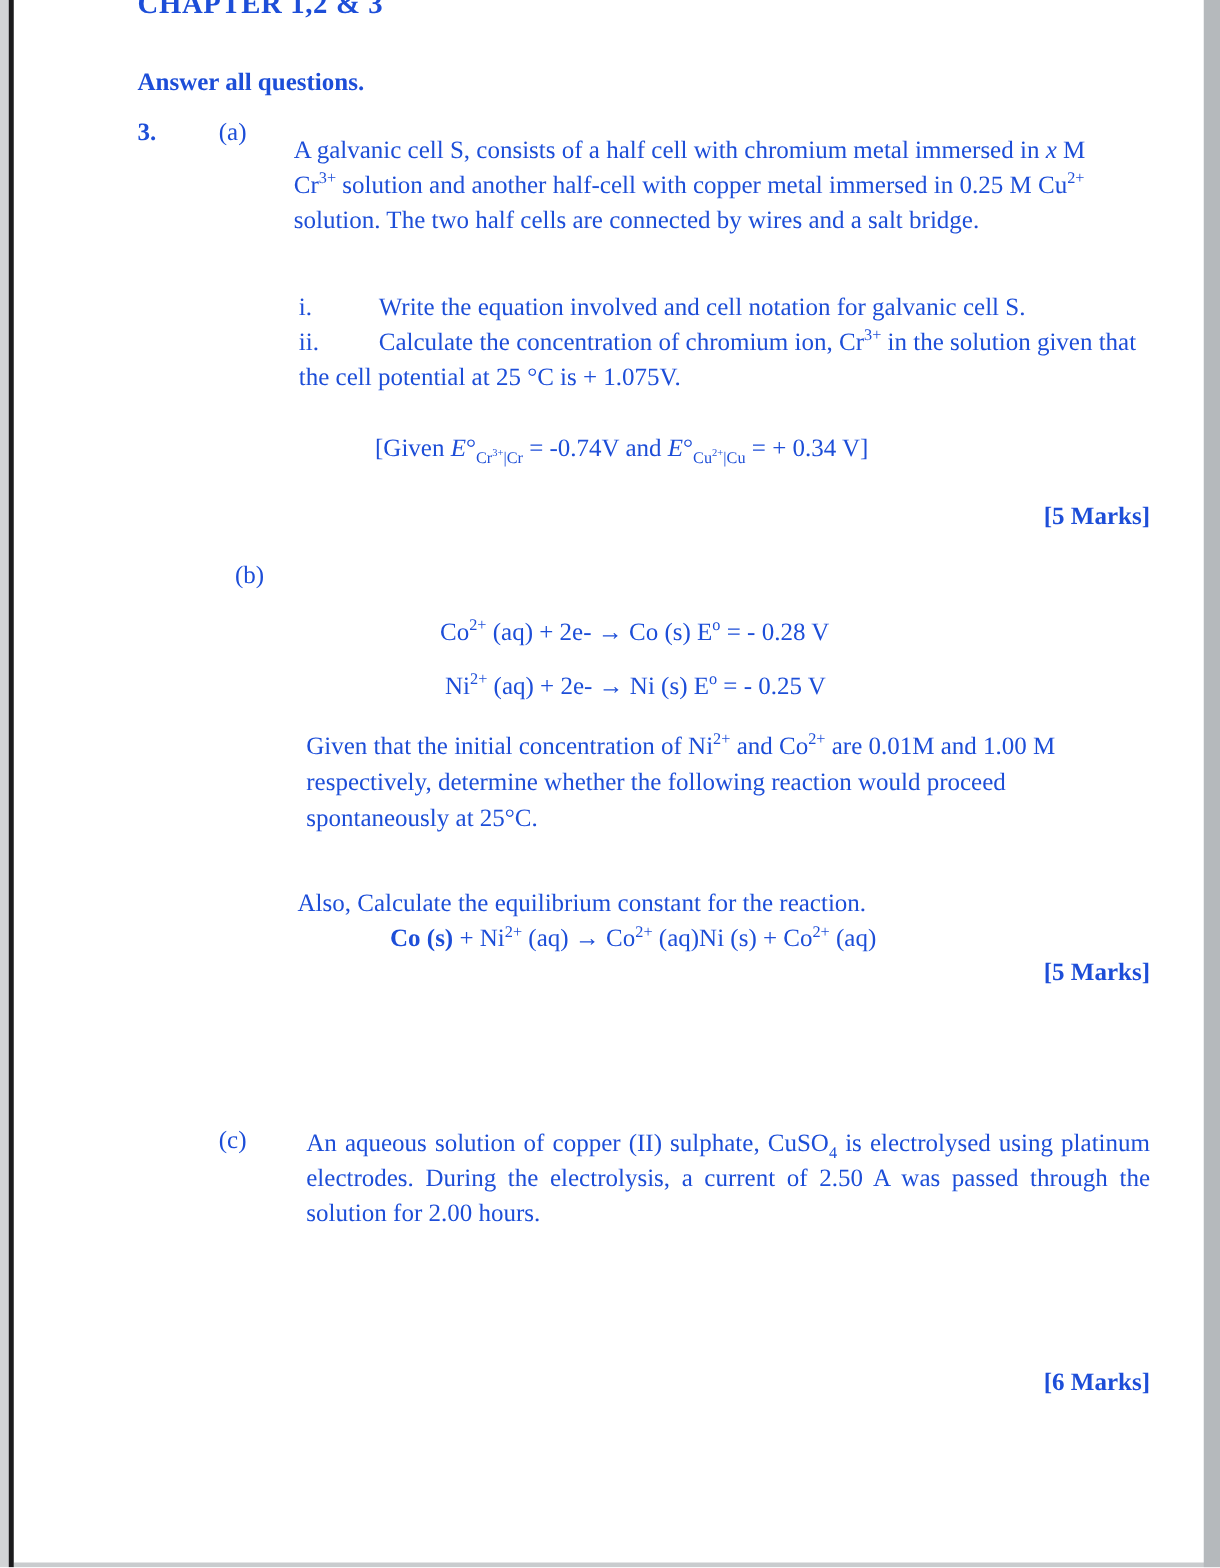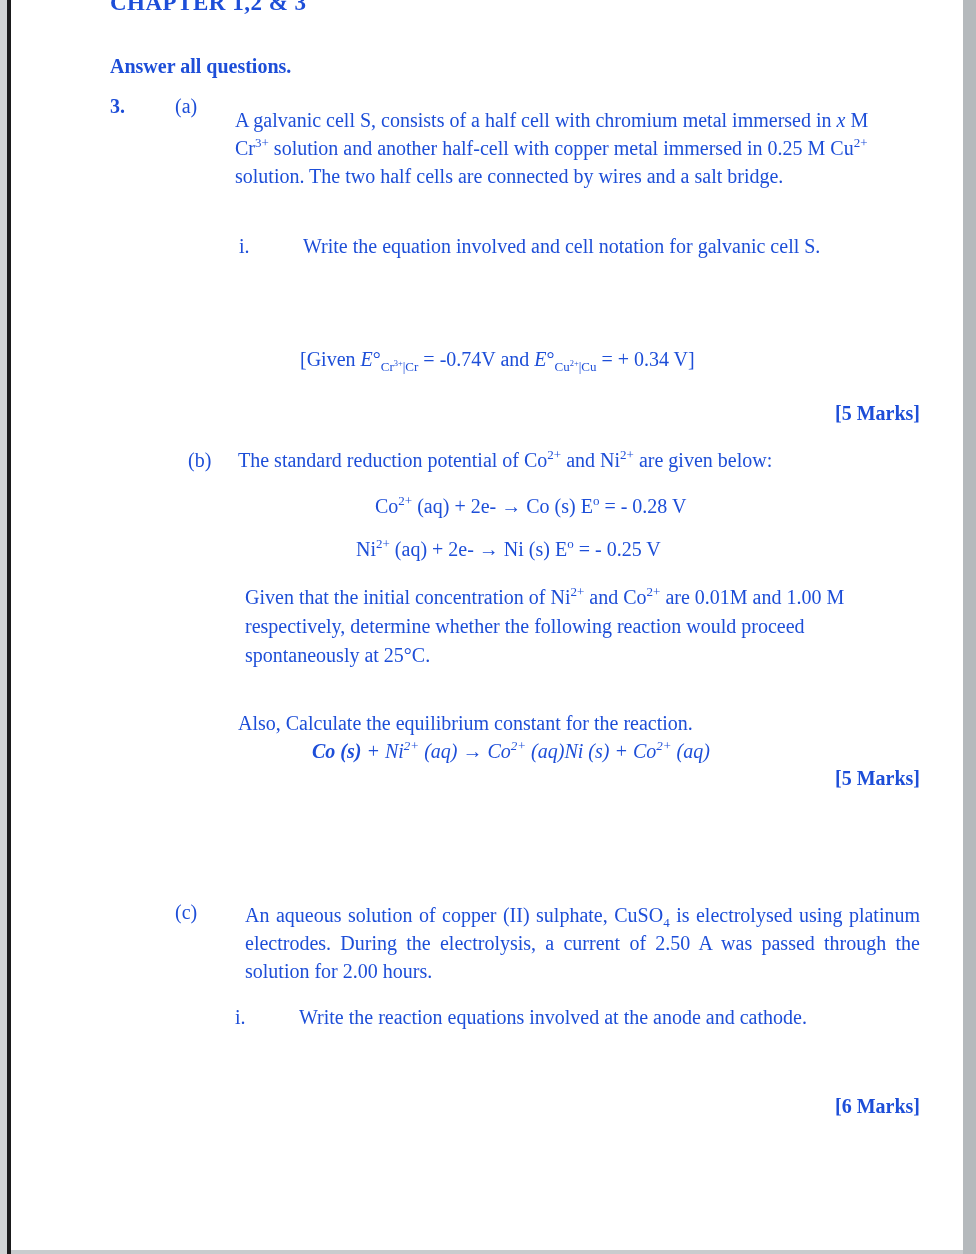--- a/index.html
+++ b/index.html
@@ -43,25 +43,25 @@
   .li-label { display: inline-block; width: 64px; }
 
   .given-line { left: 300px; top: 348px; }
   .marks { right: 56px; font-weight: bold; }
   .marks-a { top: 402px; }
   .marks-b { top: 767px; }
   .marks-c { top: 1095px; }
 
   .label-b { left: 188px; top: 449px; }
   .intro-b { left: 238px; top: 449px; width: 680px; }
-  .eq1 { left: 352px; top: 495px; margin-left: 23px; }
+  .eq1 { left: 352px; top: 495px; }
   .eq2 { left: 356px; top: 538px; }
   .body-b { left: 245px; top: 583px; width: 658px; line-height: 29px; }
   .also-b { left: 238px; top: 712px; }
-  .eq3 { left: 312px; top: 740px; font-style: italic; }
+  .eq3 { left: 312px; top: 740px; }
 
   .label-c { left: 175px; top: 901px; }
   .body-c { left: 245px; top: 901px; width: 675px; line-height: 28px; text-align: justify; }
 
   sup { font-size: 65%; line-height: 0; }
   sub { font-size: 65%; line-height: 0; }
 </style>
 </head>
 <body>
 
@@ -75,37 +75,36 @@
   <div class="chapter-cut">CHAPTER 1,2 &amp; 3</div>
 
   <div class="abs instruction">Answer all questions.</div>
 
   <div class="abs qnum">3.</div>
   <div class="abs label-a">(a)</div>
   <div class="abs body-a">A galvanic cell S, consists of a half cell with chromium metal immersed in <i>x</i> M Cr<sup>3+</sup> solution and another half-cell with copper metal immersed in 0.25 M Cu<sup>2+</sup> solution. The two half cells are connected by wires and a salt bridge.</div>
 
   <div class="abs list-a">
     <div><span class="li-label">i.</span><span>Write the equation involved and cell notation for galvanic cell S.</span></div>
+    <div><span class="li-label">ii.</span><span>Calculate the concentration of chromium ion, Cr<sup>3+</sup> in the solution given that the cell potential at 25 °C is + 1.075V.</span></div>
   </div>
 
   <div class="abs given-line">[Given <i>E</i>°<sub>Cr<sup>3+</sup>|Cr</sub> = -0.74V and <i>E</i>°<sub>Cu<sup>2+</sup>|Cu</sub> = + 0.34 V]</div>
 
   <div class="abs marks marks-a">[5 Marks]</div>
 
   <div class="abs label-b">(b)</div>
-  <div class="abs intro-b">The standard reduction potential of Co<sup>2+</sup> and Ni<sup>2+</sup> are given below:</div>
   <div class="abs eq1">Co<sup>2+</sup> (aq) + 2e- → Co (s) E<sup>o</sup> = - 0.28 V</div>
   <div class="abs eq2">Ni<sup>2+</sup> (aq) + 2e- → Ni (s) E<sup>o</sup> = - 0.25 V</div>
   <div class="abs body-b">Given that the initial concentration of Ni<sup>2+</sup> and Co<sup>2+</sup> are 0.01M and 1.00 M respectively, determine whether the following reaction would proceed spontaneously at 25°C.</div>
   <div class="abs also-b">Also, Calculate the equilibrium constant for the reaction.</div>
   <div class="abs eq3"><b>Co (s)</b> + Ni<sup>2+</sup> (aq) → Co<sup>2+</sup> (aq)Ni (s) + Co<sup>2+</sup> (aq)</div>
   <div class="abs marks marks-b">[5 Marks]</div>
 
   <div class="abs label-c">(c)</div>
   <div class="abs body-c">An aqueous solution of copper (II) sulphate, CuSO<sub>4</sub> is electrolysed using platinum electrodes. During the electrolysis, a current of 2.50 A was passed through the solution for 2.00 hours.</div>
 
   <div class="abs list-c">
-    <div><span class="li-label">i.</span><span>Write the reaction equations involved at the anode and cathode.</span></div>
   </div>
 
   <div class="abs marks marks-c">[6 Marks]</div>
 
 </div>
 
 </body></html>

